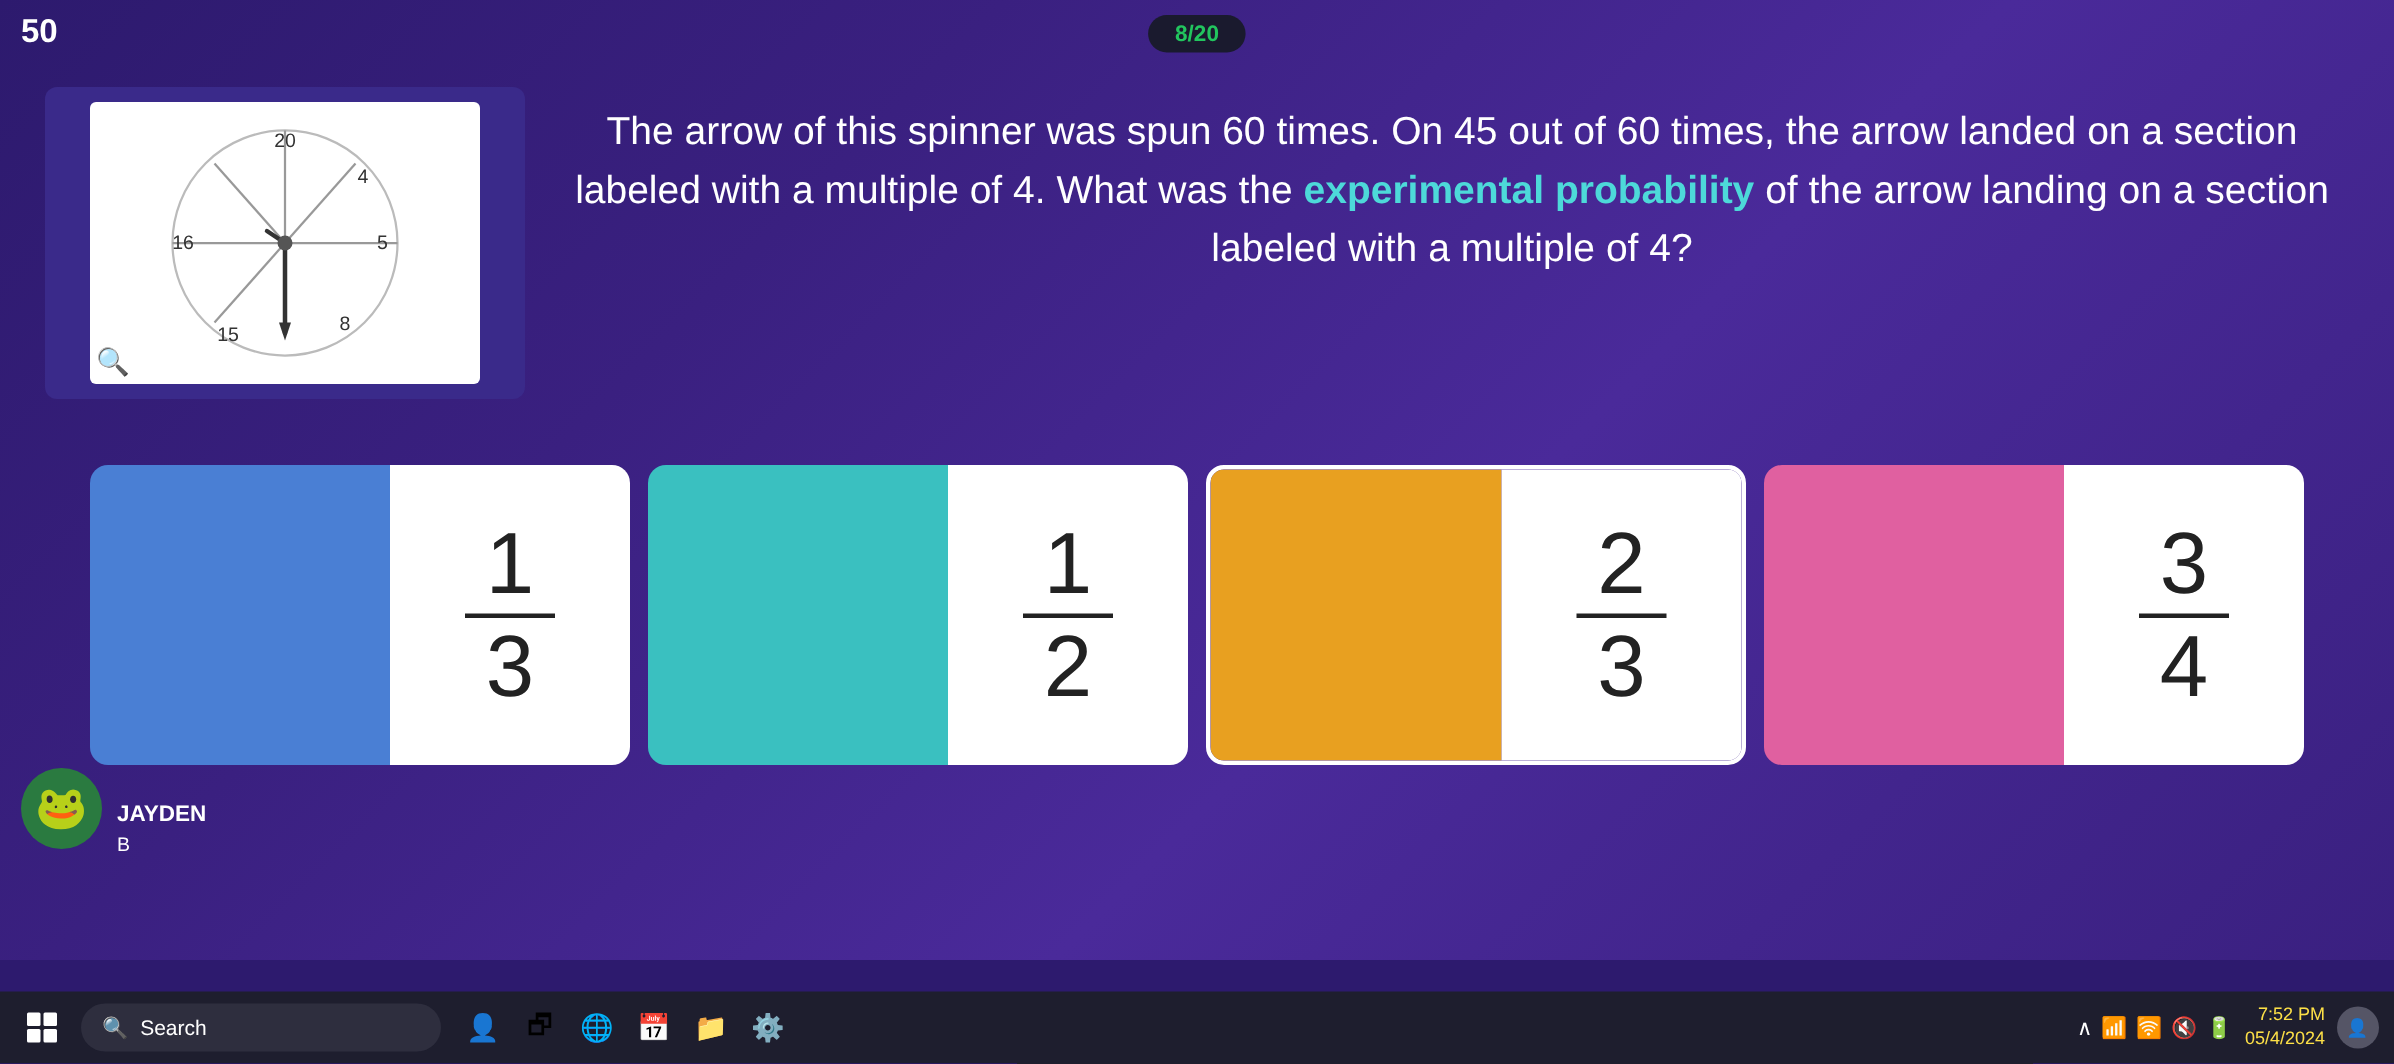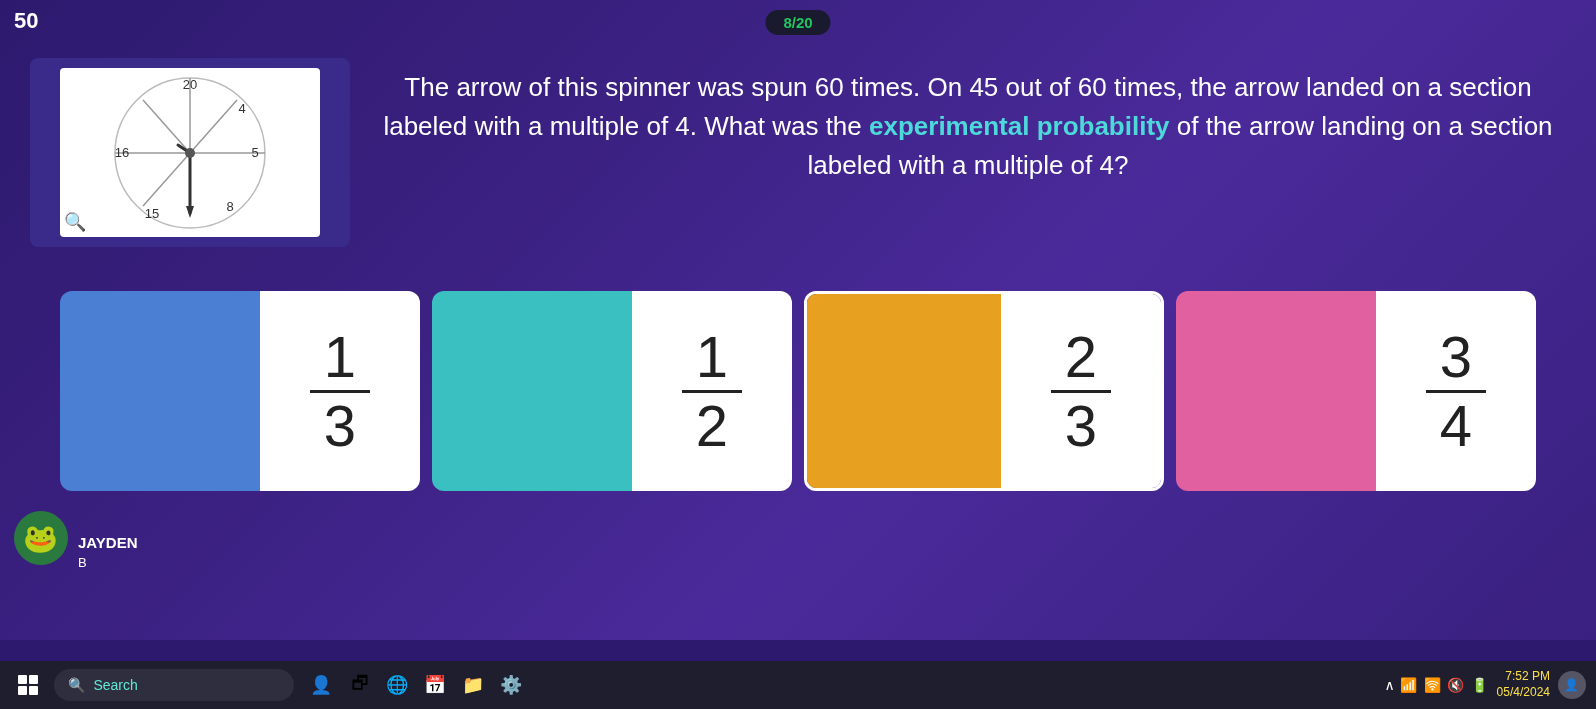--- a/index.html
+++ b/index.html
@@ -69,21 +69,21 @@
       border-radius: 8px;
       padding: 10px;
       display: flex;
       flex-direction: column;
       align-items: center;
     }
 
     .spinner-box {
       background: white;
       width: 260px;
-      height: 169px;
+      height: 188px;
       border-radius: 4px;
       display: flex;
       align-items: center;
       justify-content: center;
       position: relative;
     }
 
     .spinner-svg {
       width: 200px;
       height: 180px;
@@ -268,21 +268,21 @@
       width: 240px;
       margin-left: 4px;
     }
 
     .search-icon {
       color: #aaa;
       font-size: 14px;
     }
 
     .search-text {
-      color: #5eead4;
+      color: #ffffff;
       font-size: 14px;
     }
 
     .taskbar-icons {
       display: flex;
       align-items: center;
       gap: 6px;
       margin-left: 8px;
     }
 

